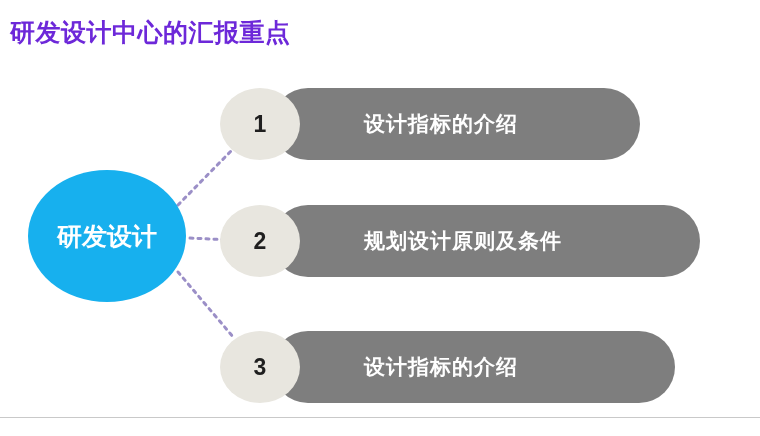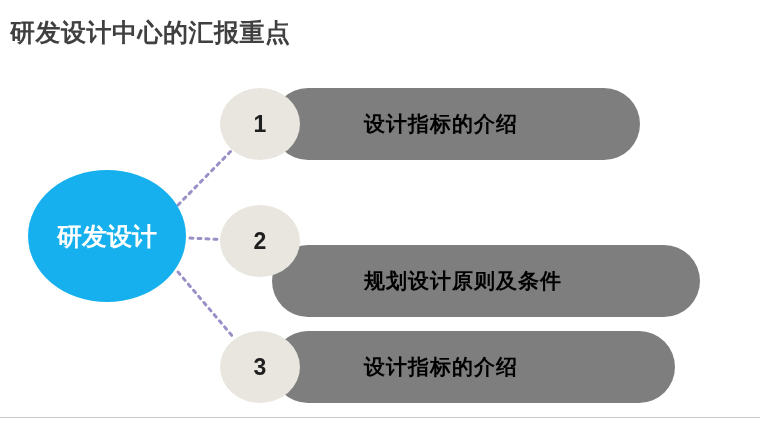--- a/index.html
+++ b/index.html
@@ -19,21 +19,21 @@
     height: 436px;
     background: #ffffff;
     box-sizing: border-box;
   }
   .slide-title {
     position: absolute;
     left: 10px;
     top: 16px;
     font-size: 25px;
     font-weight: bold;
-    color: #404040;
+    color: #6d28d9;
     letter-spacing: 0.5px;
     white-space: nowrap;
   }
   .bottom-rule {
     position: absolute;
     left: 0;
     right: 0;
     bottom: 18px;
     height: 1px;
     background: #c9c9c9;
@@ -83,21 +83,21 @@
     top: 0;
     height: 72px;
     background: #7e7e7e;
     border-radius: 36px;
     display: flex;
     align-items: center;
     box-sizing: border-box;
     padding-left: 92px;
   }
   .row-bar-text {
-    color: #000000;
+    color: #ffffff;
     font-size: 21px;
     font-weight: bold;
     letter-spacing: 1px;
     white-space: nowrap;
   }
   .row-badge {
     position: absolute;
     left: 0;
     top: 0;
     width: 80px;
@@ -108,21 +108,21 @@
     align-items: center;
     justify-content: center;
     color: #1f1f1f;
     font-size: 23px;
     font-weight: bold;
   }
 
   .row1 { left: 220px; top: 88px; width: 420px; }
   .row1 .row-bar { width: 368px; }
   .row2 { left: 220px; top: 205px; width: 480px; }
-  .row2 .row-bar { width: 428px; margin-top: 40px; }
+  .row2 .row-bar { width: 428px; }
   .row3 { left: 220px; top: 331px; width: 455px; }
   .row3 .row-bar { width: 403px; }
 </style>
 </head>
 <body>
 
 <div class="slide">
 
   <div class="slide-title">研发设计中心的汇报重点</div>
 

